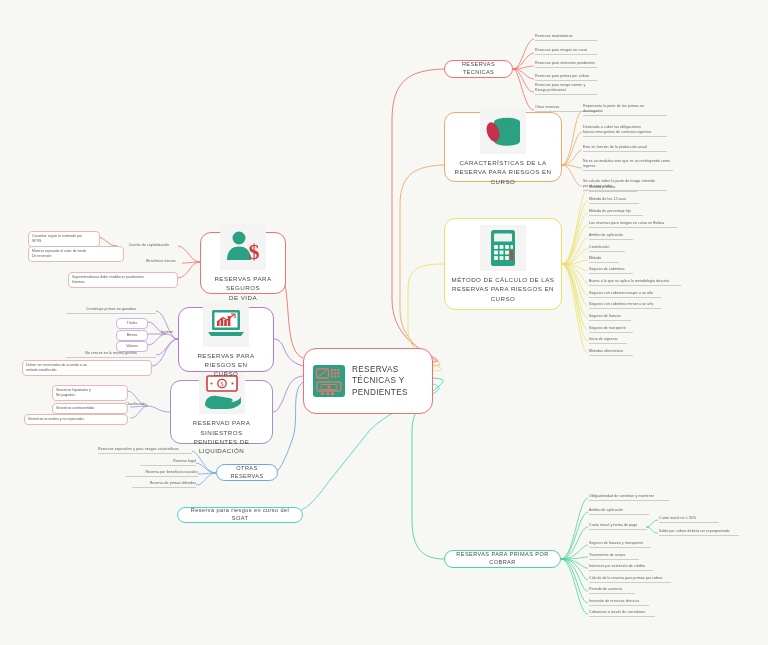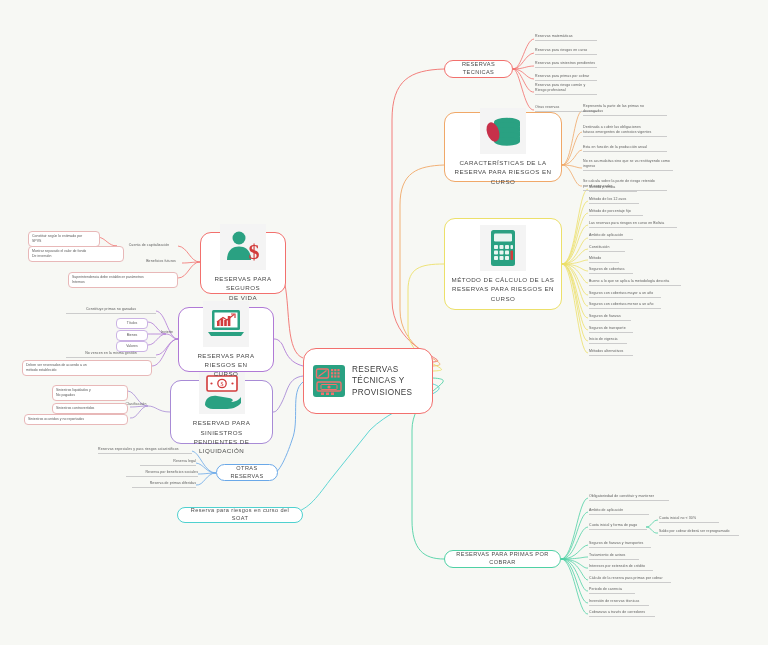--- a/index.html
+++ b/index.html
@@ -190,21 +190,21 @@
             <rect x="25.4" y="11.4" width="2.2" height="2.2"></rect>
         </g>
         <rect x="5" y="18" width="24" height="9" rx="1.6" fill="none" stroke="#f2706d" stroke-width="1.4"></rect>
         <rect x="9" y="20.5" width="16" height="5" rx="1" fill="#2aa182" stroke="#f2706d" stroke-width="1"></rect>
         <circle cx="17" cy="23" r="1.6" fill="#f2706d"></circle>
         <rect x="9" y="28.5" width="3" height="2.5" fill="#f2706d"></rect>
         <rect x="14" y="28.5" width="3" height="2.5" fill="#f2706d"></rect>
         <rect x="19" y="28.5" width="3" height="2.5" fill="#f2706d"></rect>
       </svg>
     </span>
-    <span class="ttl">RESERVAS TÉCNICAS Y PROVISIONES</span>
+    <span class="ttl">RESERVAS TÉCNICAS Y PENDIENTES</span>
   </div>
 
   <div class="node pill" style="left:444px;top:60px;width:69px;height:18px;border:0.9px solid #f2706d;">
     <span>RESERVAS TECNICAS</span>
   </div>
   <div class="leaf ul rt" style="left:535px;top:34px;width:62px;">Reservas matemáticas</div>
   <div class="leaf ul rt" style="left:535px;top:48px;width:62px;">Reservas para riesgos en curso</div>
   <div class="leaf ul rt" style="left:535px;top:61px;width:62px;">Reservas para siniestros pendientes</div>
   <div class="leaf ul rt" style="left:535px;top:74px;width:62px;">Reservas para primas por cobrar</div>
   <div class="leaf ul rt" style="left:535px;top:83px;width:62px;">Reservas para riesgo común y

